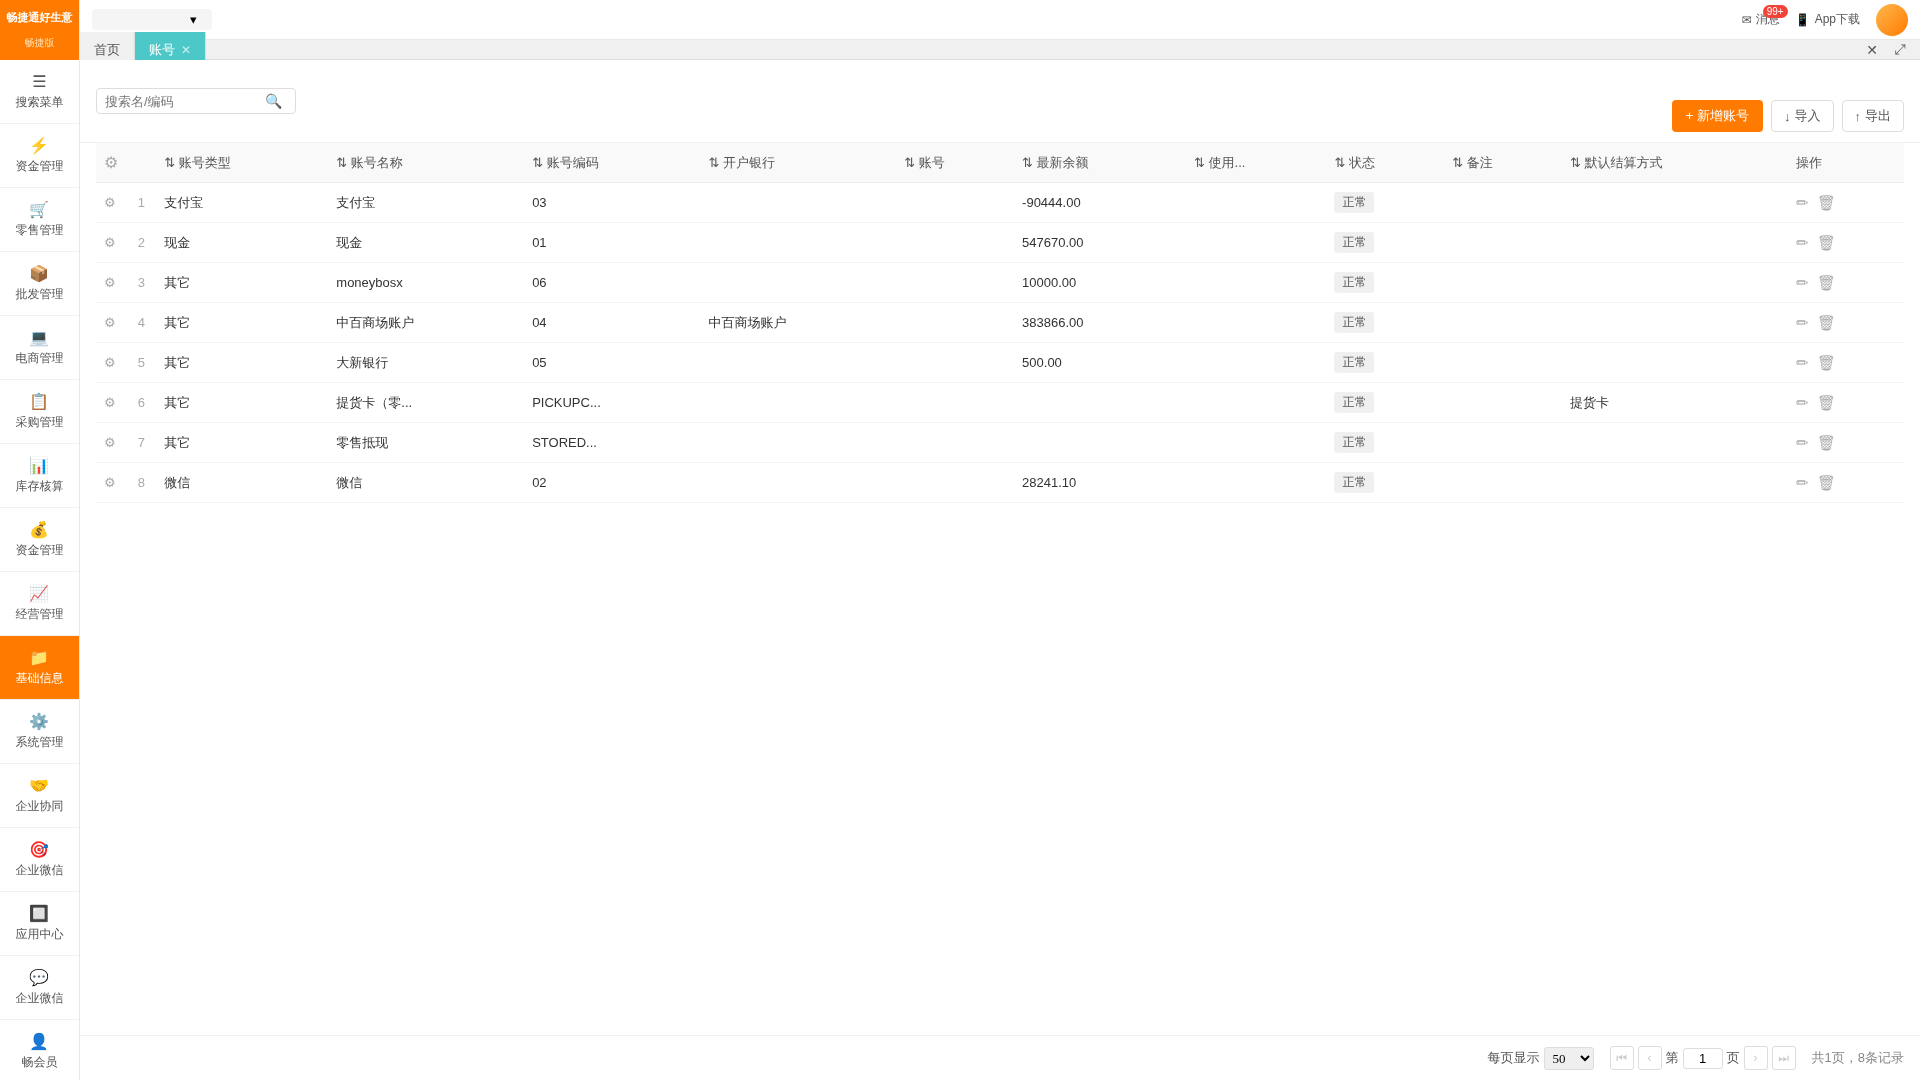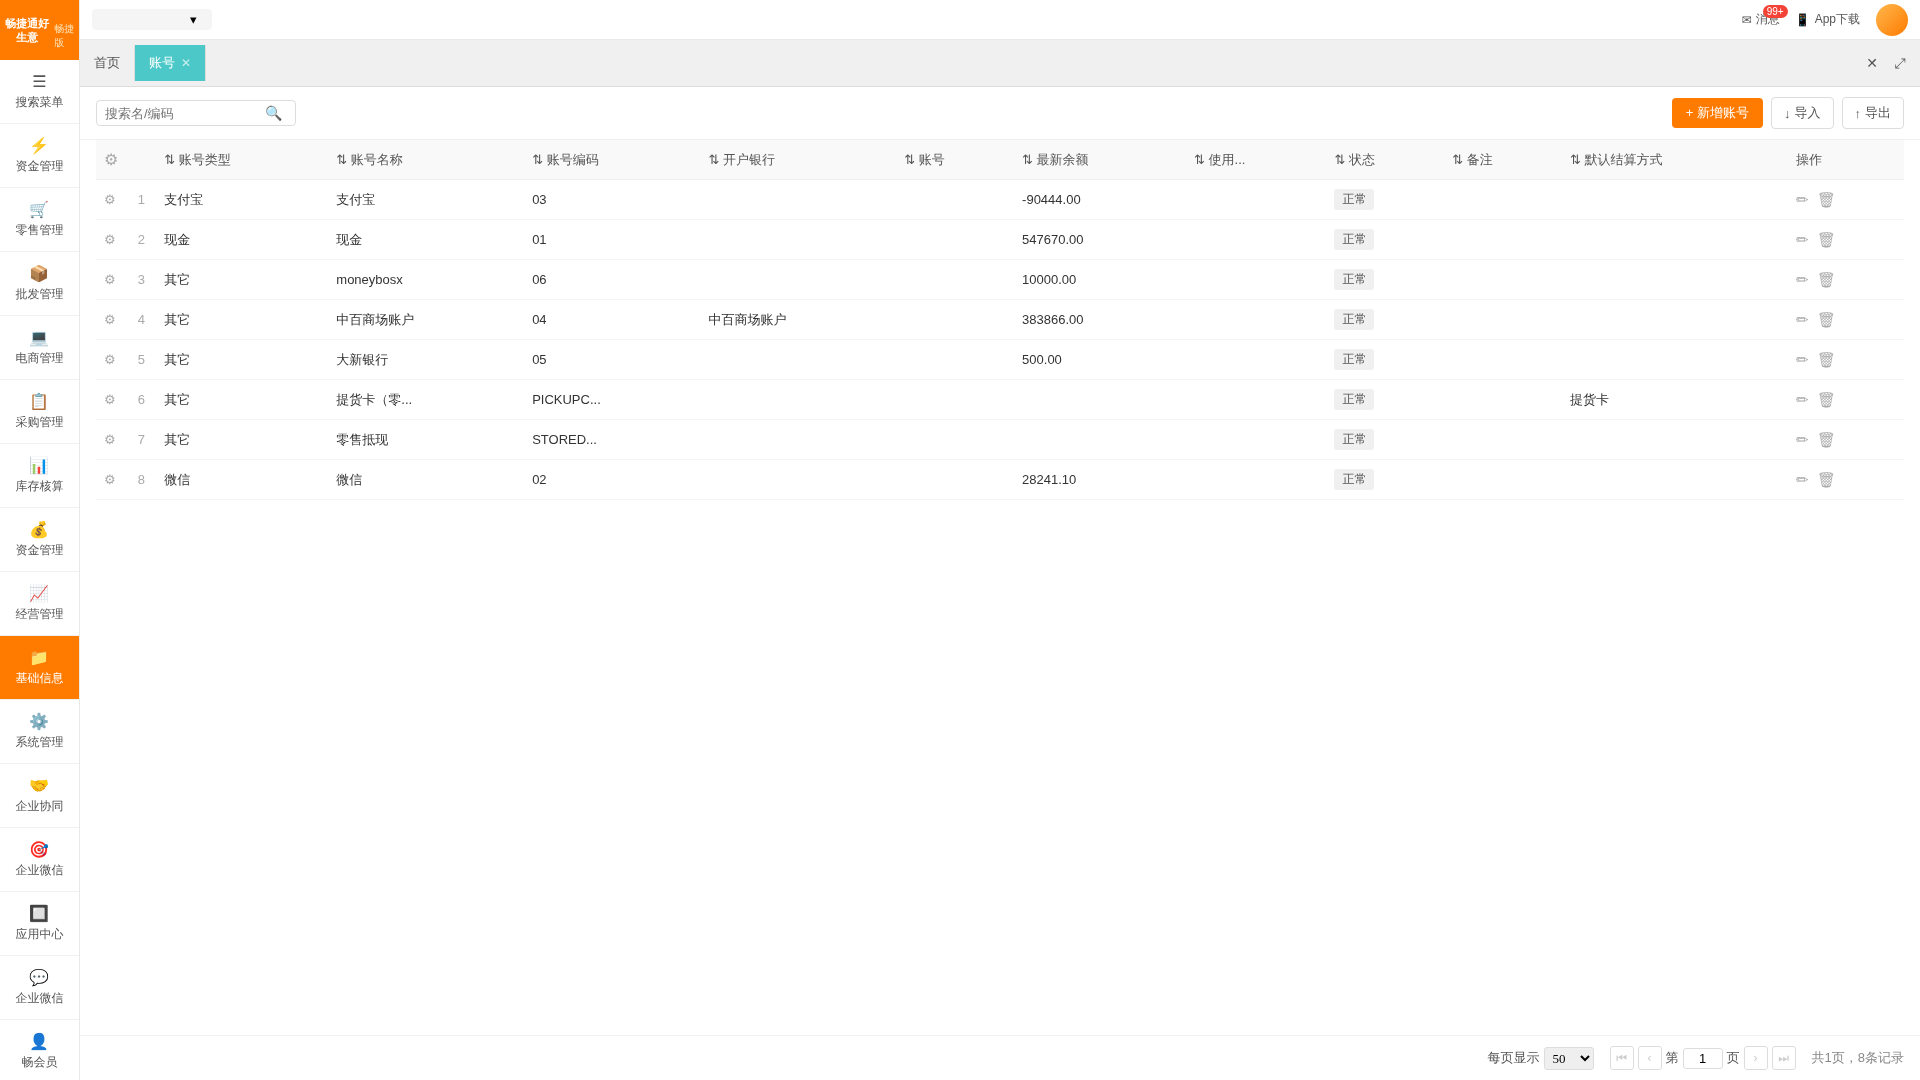--- a/index.html
+++ b/index.html
@@ -13,21 +13,21 @@
       flex-direction: column;
       align-items: center;
       border-right: 1px solid #e8e8e8;
       flex-shrink: 0;
     }
     .logo-area {
       width: 100%;
       background: #ff7b00;
       padding: 8px 0;
       display: flex;
-      flex-direction: row;
+      flex-direction: column;
       align-items: center;
       justify-content: center;
       height: 60px;
     }
     .logo-text {
       color: #fff;
       font-size: 11px;
       font-weight: bold;
       line-height: 1.3;
       text-align: center;
@@ -126,21 +126,21 @@
     .avatar {
       width: 32px;
       height: 32px;
       border-radius: 50%;
       background: #ccc;
       overflow: hidden;
     }
 
     
     .tabbar {
-      height: 47px;
+      height: 20px;
       background: #f0f0f0;
       display: flex;
       align-items: center;
       border-bottom: 1px solid #ddd;
       padding: 0 0;
     }
     .tab {
       height: 36px;
       display: flex;
       align-items: center;
@@ -210,22 +210,22 @@
     .search-input-wrap input {
       border: none;
       outline: none;
       font-size: 13px;
       width: 160px;
       color: #333;
     }
     .search-icon { color: #aaa; font-size: 14px; }
     .toolbar-right {
       display: flex;
-      align-items: center;
       gap: 8px;
+      margin-top: 30px;
     }
     .btn-add {
       background: #ff7b00;
       color: #fff;
       border: none;
       border-radius: 4px;
       padding: 6px 14px;
       font-size: 13px;
       cursor: pointer;
       display: flex;

